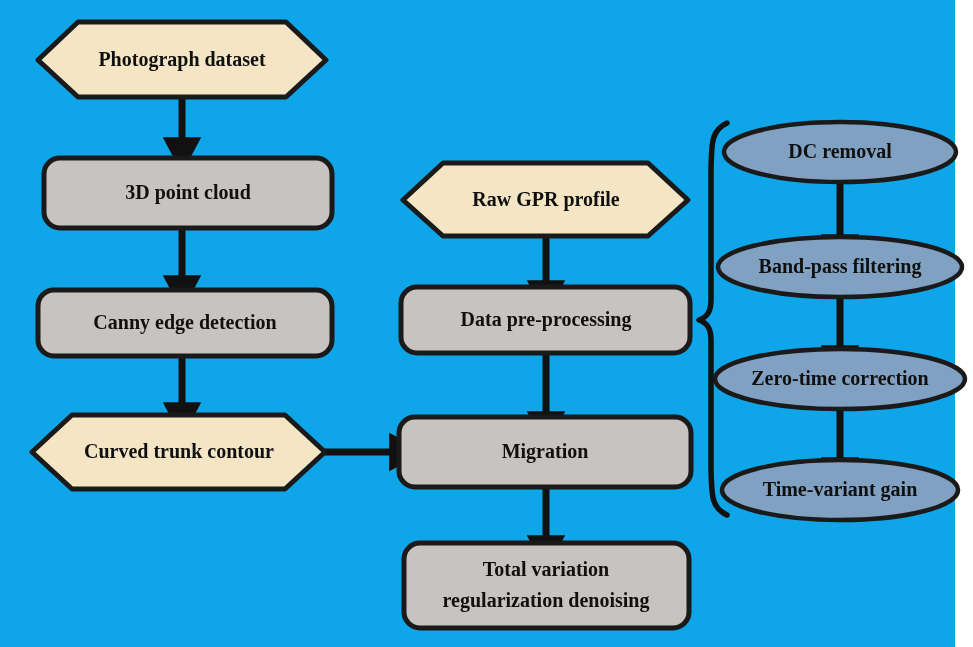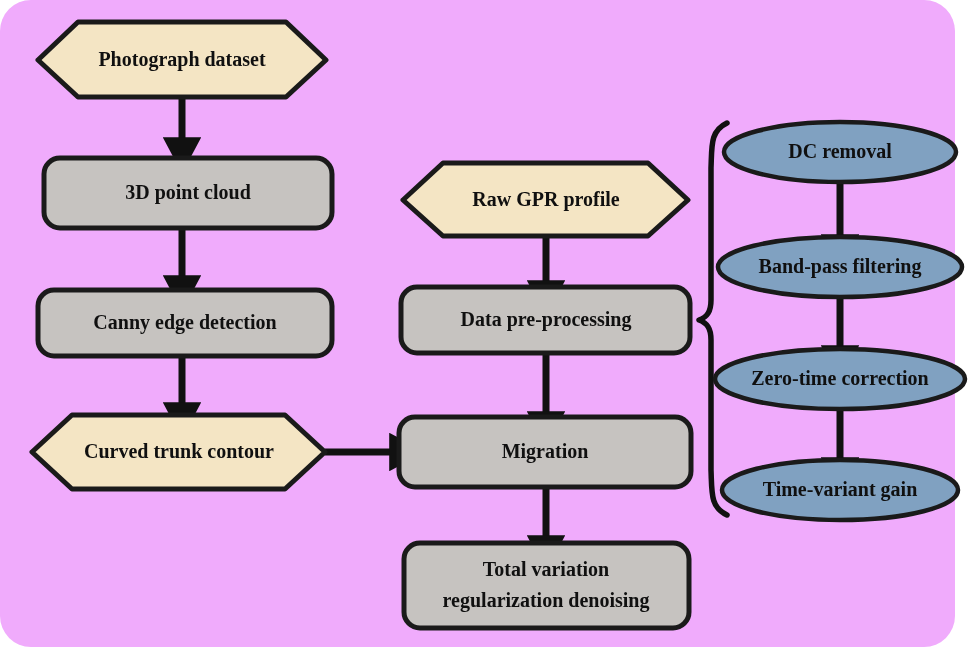--- a/index.html
+++ b/index.html
@@ -10,22 +10,21 @@
   body {
     width: 973px;
     height: 647px;
     font-family: "Liberation Serif", "DejaVu Serif", serif;
     overflow: hidden;
   }
   #flowchart-root {
     position: relative;
     width: 955px;
     height: 647px;
-    background: #f0abfc;
-    border-radius: 31px;
+    background: #0ea5e9;
   }
   svg#flow-svg {
     display: block;
     width: 973px;
     height: 647px;
   }
   .node-shape {
     stroke: #1a1a1a;
     stroke-width: 5;
     stroke-linejoin: round;

